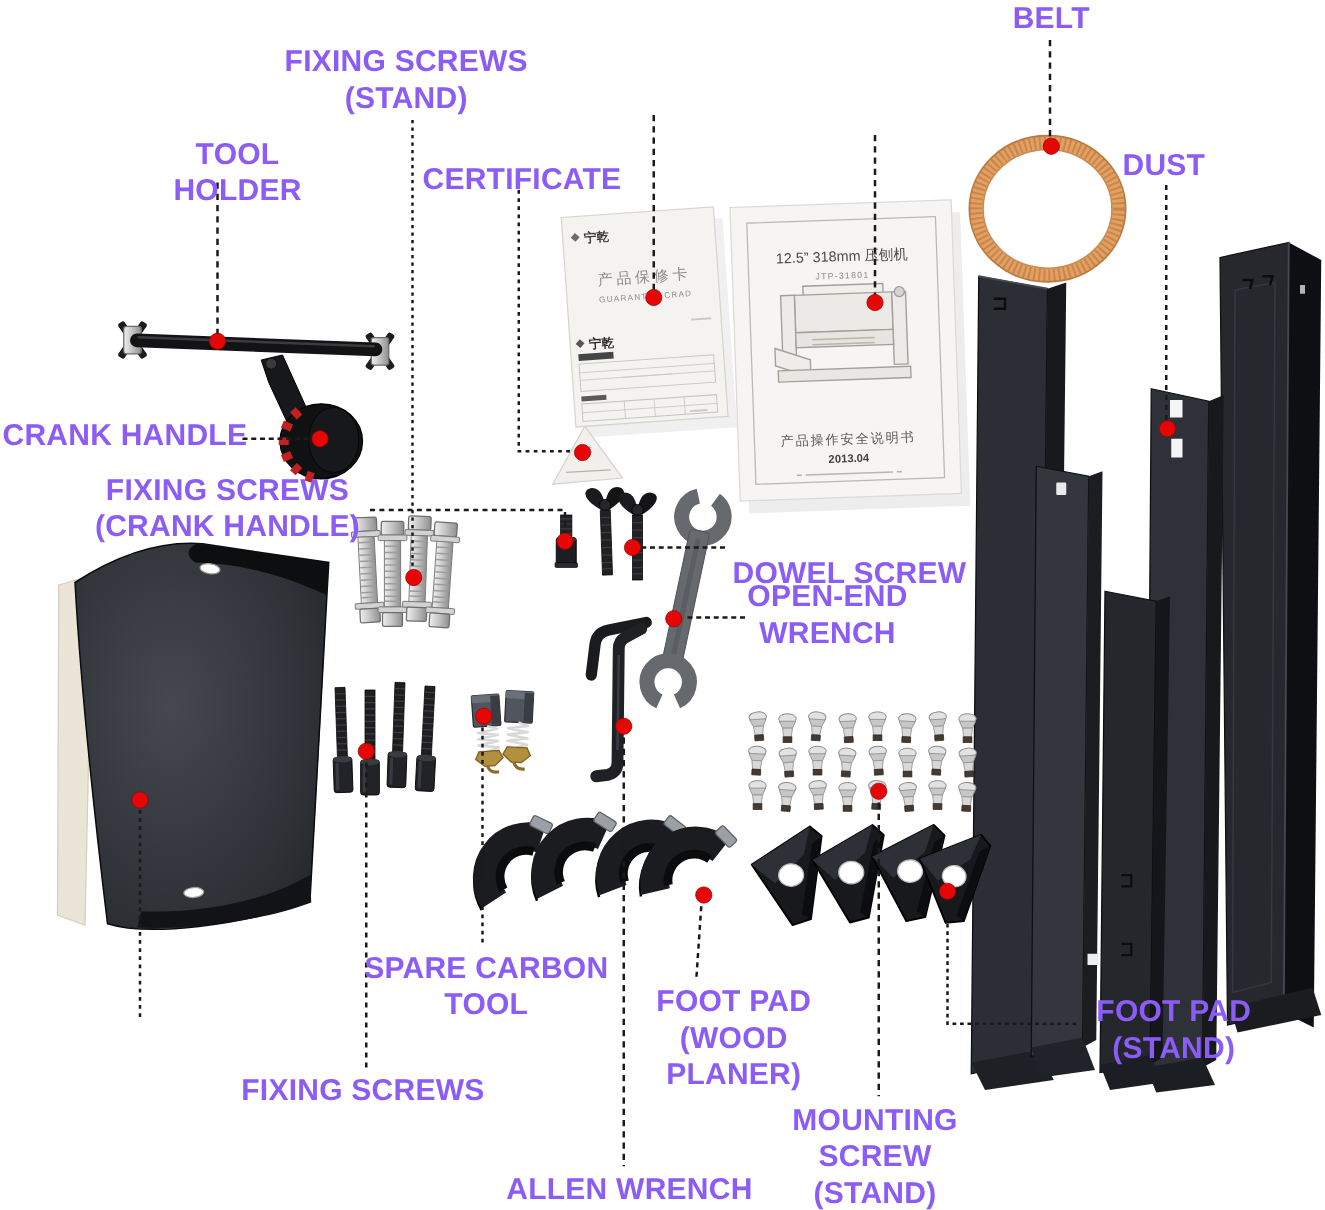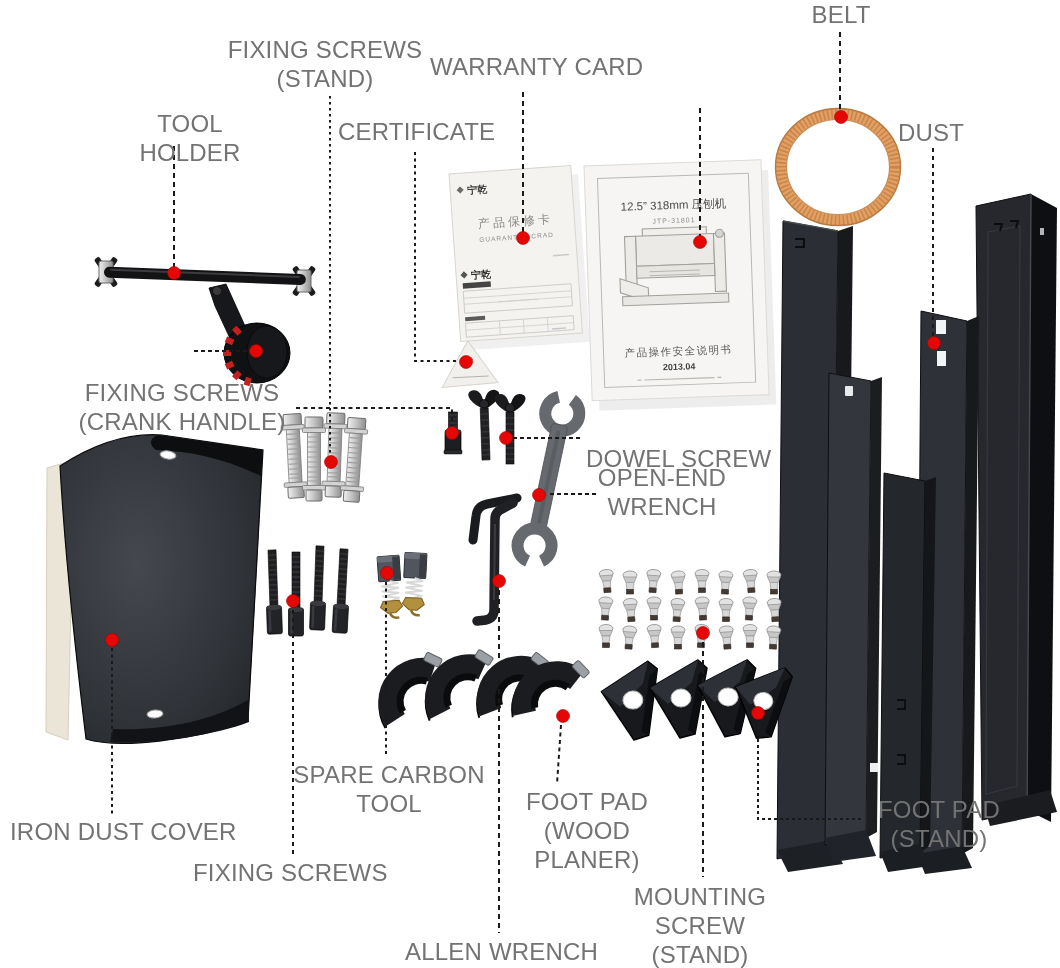--- a/index.html
+++ b/index.html
@@ -1,19 +1,19 @@
 <!DOCTYPE html>
 <html><head>
 <meta charset="utf-8">
 <style>
   html,body{margin:0;padding:0;background:#fff;}
   .figure{position:relative;width:1060px;height:968px;background:#fff;overflow:hidden;
           font-family:"Liberation Sans","DejaVu Sans",sans-serif;}
   .figure svg{position:absolute;left:0;top:0;}
-  .lbl{position:absolute;font-weight:normal;font-size:24px;line-height:29px;color:#737373;
+  .lbl{position:absolute;font-weight:bold;font-size:24px;line-height:29px;color:#8b5cf6;
        white-space:pre-line;letter-spacing:0.2px;}
   .c{text-align:center;}
   .ld{fill:none;stroke:#1a1a1a;stroke-width:2;}
   .dot{fill:#e60606;stroke:#9d0303;stroke-width:0.6;}
   .doc-t{font-family:"Liberation Sans","DejaVu Sans",sans-serif;}
 </style>
 </head>
 <body>
 
 <div class="figure">
@@ -379,30 +379,29 @@
   </g>
   <g>
     <path class="ld" d="M758 721 V 819 H 864" stroke-dasharray="3 3"></path>
         <circle class="dot" cx="758" cy="713" r="6.5"></circle>
   </g>
 </svg>
 
 <div class="lbl c" style="left:104px;top:109px;width:172px">TOOL HOLDER</div>
 <div class="lbl c" style="left:225px;top:35px;width:200px">FIXING SCREWS
 (STAND)</div>
-<div class="lbl" style="left:338px;top:117px">CERTIFICATE</div>
-<div class="lbl" style="left:430px;top:52px">WARRANTY CARD</div>
+<div class="lbl" style="left:338px;top:129px">CERTIFICATE</div>
 <div class="lbl c" style="left:806px;top:0px;width:70px">BELT</div>
 <div class="lbl" style="left:898px;top:118px">DUST</div>
+<div class="lbl" style="left:2px;top:334px">CRANK HANDLE</div>
 <div class="lbl c" style="left:71px;top:378px;width:222px">FIXING SCREWS
 (CRANK HANDLE)</div>
 <div class="lbl" style="left:586px;top:444px">DOWEL SCREW</div>
 <div class="lbl c" style="left:574px;top:463px;width:176px">OPEN-END
 WRENCH</div>
-<div class="lbl" style="left:10px;top:817px">IRON DUST COVER</div>
 <div class="lbl" style="left:193px;top:858px">FIXING SCREWS</div>
 <div class="lbl c" style="left:289px;top:760px;width:200px">SPARE CARBON
 TOOL</div>
 <div class="lbl c" style="left:491px;top:787px;width:192px">FOOT PAD
 (WOOD PLANER)</div>
 <div class="lbl" style="left:405px;top:937px">ALLEN WRENCH</div>
 <div class="lbl c" style="left:594px;top:882px;width:212px">MOUNTING SCREW
 (STAND)</div>
 <div class="lbl c" style="left:867px;top:795px;width:144px">FOOT PAD
 (STAND)</div>

